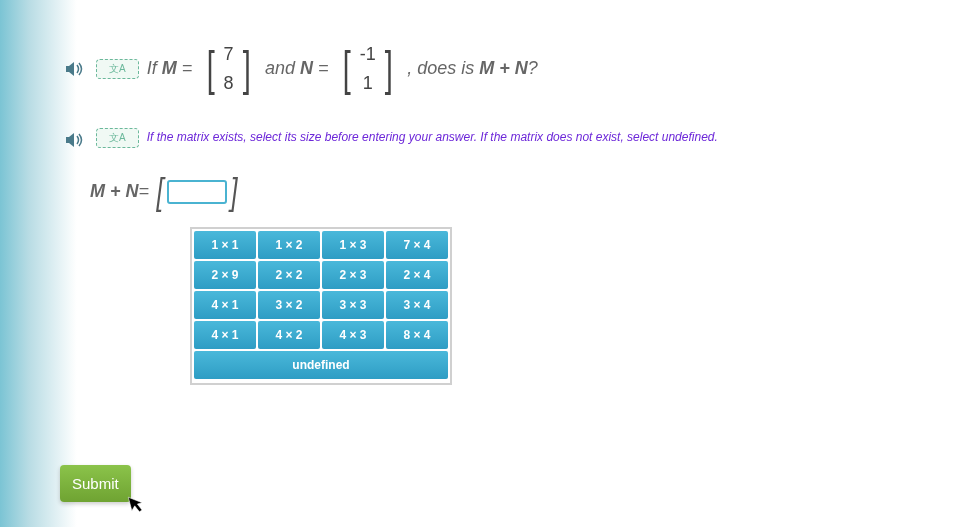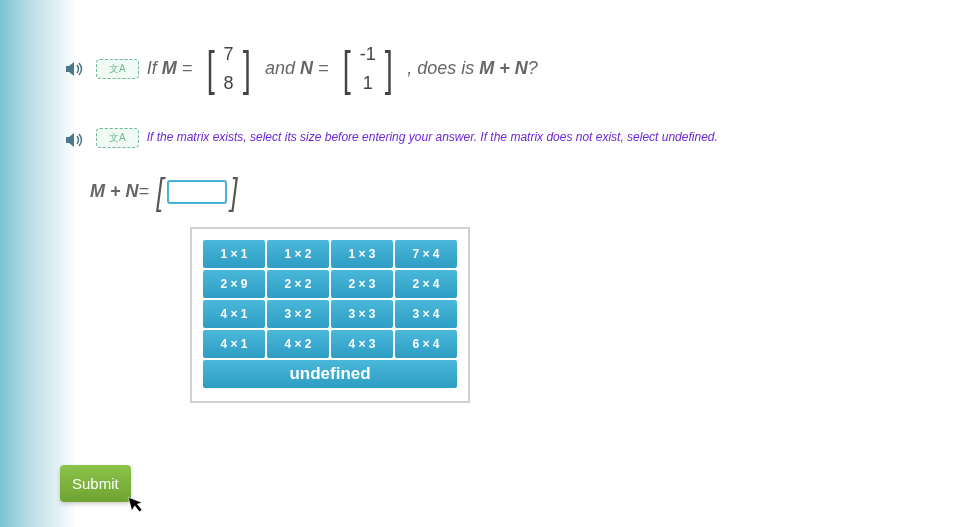--- a/index.html
+++ b/index.html
@@ -110,21 +110,21 @@
       border: 2px solid #4ab3d1;
       border-radius: 3px;
       background: #fff;
       margin: 0 2px;
     }
     .size-grid {
       margin-left: 130px;
       display: inline-block;
       background: #fff;
       border: 2px solid #d0d0d0;
-      padding: 11px;
+      padding: 2px;
     }
     .size-row {
       display: flex;
       gap: 2px;
       margin-bottom: 2px;
     }
     .size-cell {
       width: 62px;
       height: 28px;
       background: linear-gradient(to bottom, #4ab8da, #2e9dc4);
@@ -136,21 +136,21 @@
       justify-content: center;
       cursor: pointer;
       border-radius: 2px;
       font-style: normal;
     }
     .undefined-cell {
       width: 254px;
       height: 28px;
       background: linear-gradient(to bottom, #4ab8da, #2e9dc4);
       color: #fff;
-      font-size: 17px;
+      font-size: 12px;
       font-weight: bold;
       display: flex;
       align-items: center;
       justify-content: center;
       cursor: pointer;
       border-radius: 2px;
       font-style: normal;
     }
     .submit-btn {
       position: absolute;
@@ -261,21 +261,21 @@
   <div class="size-row">
     <div class="size-cell">4 × 1</div>
     <div class="size-cell">3 × 2</div>
     <div class="size-cell">3 × 3</div>
     <div class="size-cell">3 × 4</div>
   </div>
   <div class="size-row">
     <div class="size-cell">4 × 1</div>
     <div class="size-cell">4 × 2</div>
     <div class="size-cell">4 × 3</div>
-    <div class="size-cell">6 × 4</div>
+    <div class="size-cell">8 × 4</div>
   </div>
   <div class="size-row">
     <div class="undefined-cell">undefined</div>
   </div>
 </div>
 
 
 <button class="submit-btn">Submit</button>
 
 <div class="cursor-arrow">

